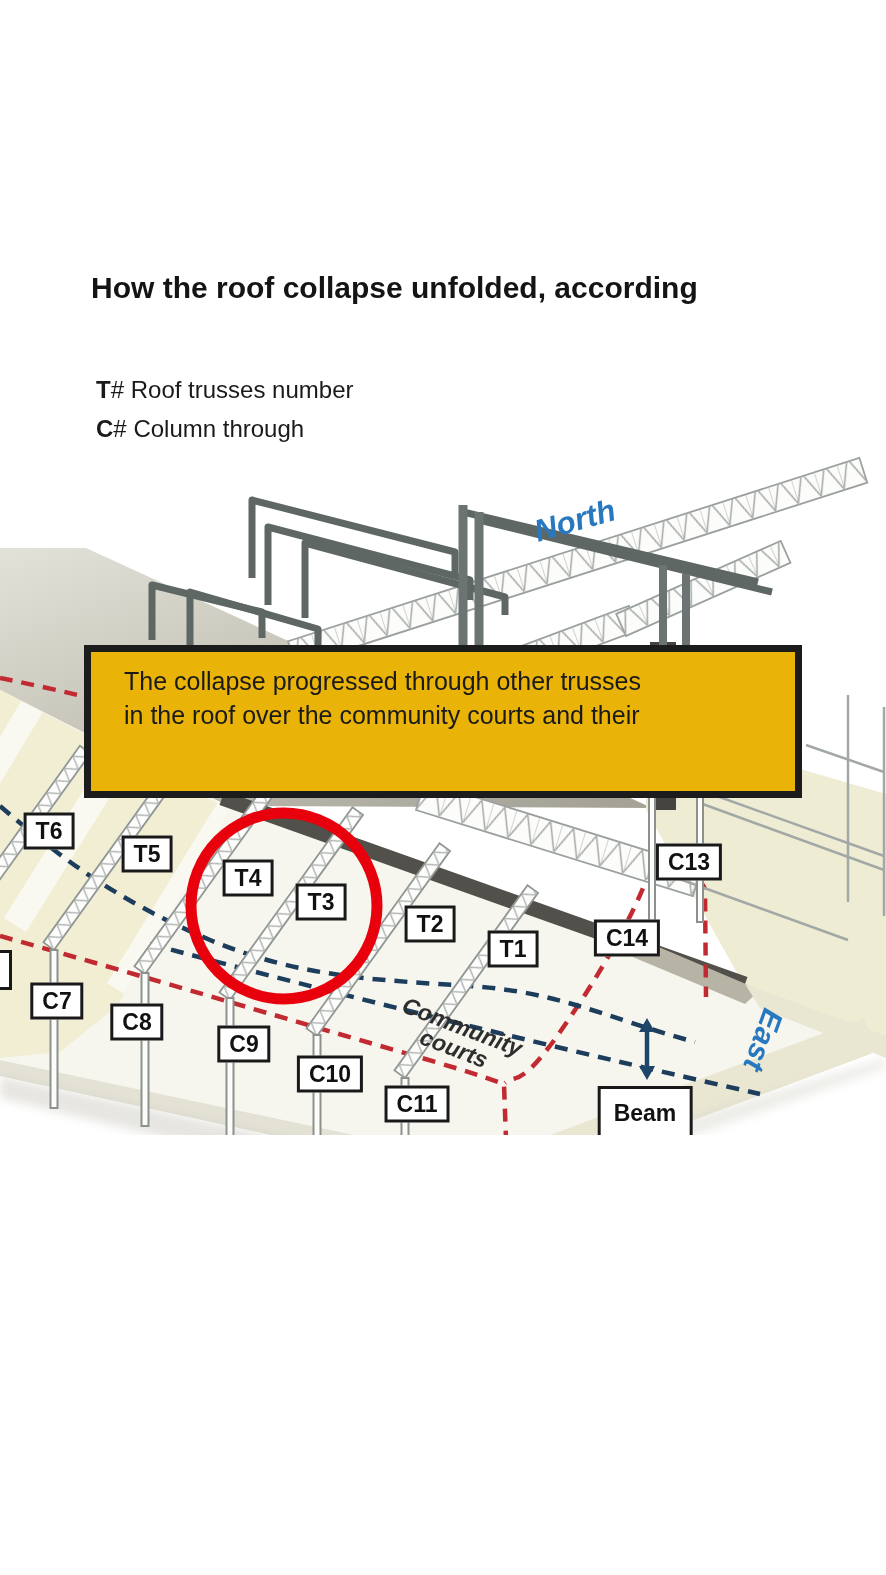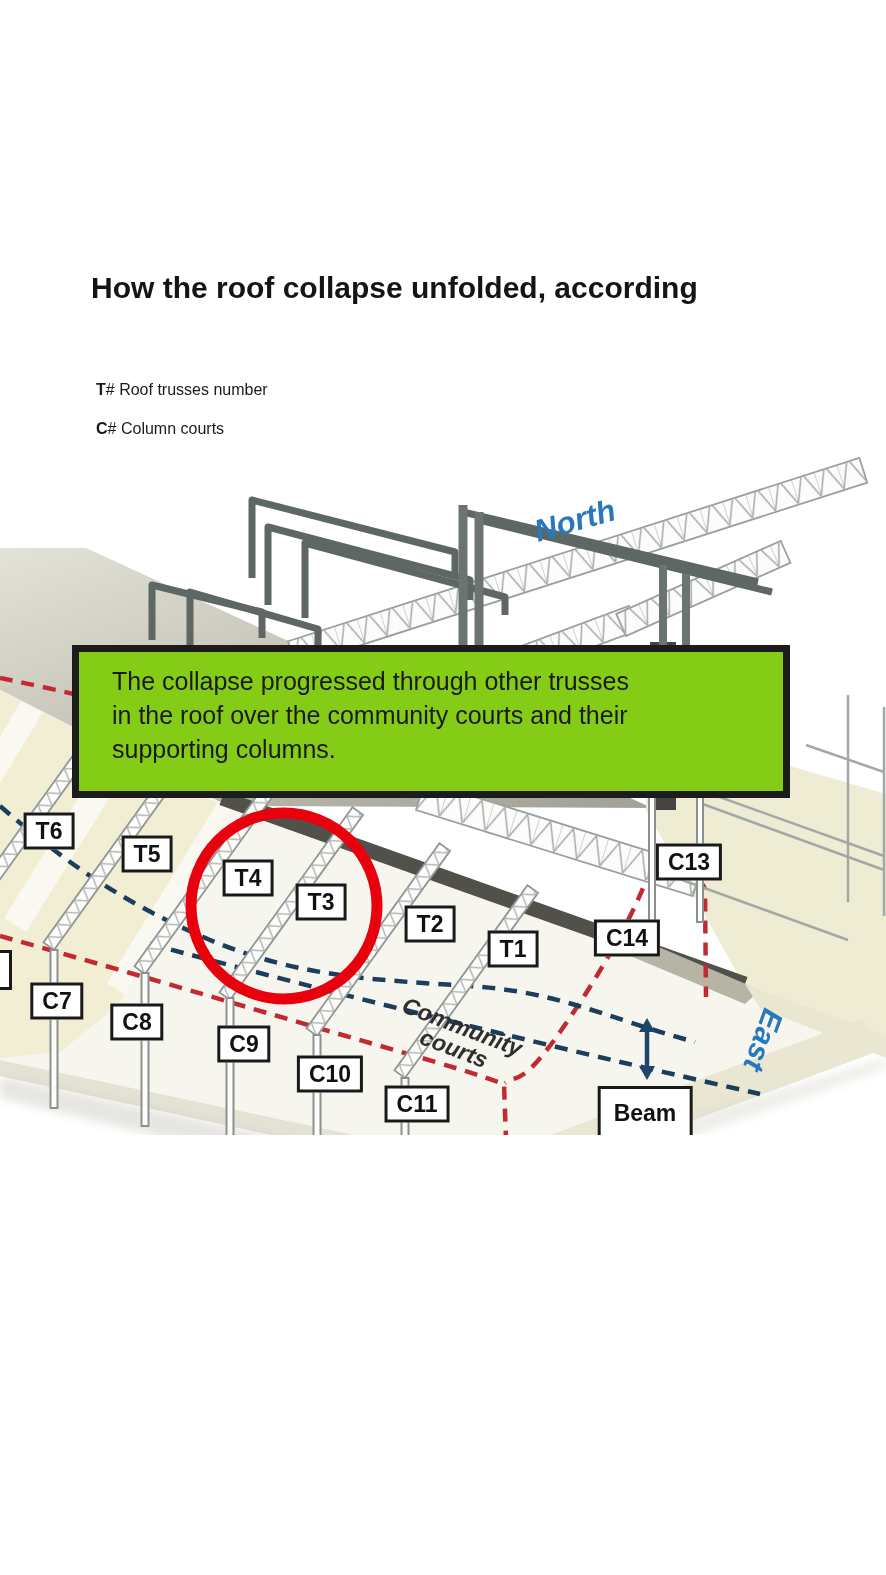--- a/index.html
+++ b/index.html
@@ -2,29 +2,29 @@
 <html><head>
 <meta charset="utf-8">
 <style>
   html,body{margin:0;padding:0;background:#fff;}
   #stage{position:relative;width:886px;height:1135px;overflow:hidden;background:#ffffff;
          font-family:"Liberation Sans",sans-serif;}
   #diagram-svg{position:absolute;left:0;top:0;}
   .abs{position:absolute;}
   .page-title{left:91px;top:270px;width:730px;font-size:30px;line-height:35px;
               font-weight:bold;color:#141414;}
-  .legend{left:96px;top:370px;font-size:16px;line-height:39px;color:#1a1a1a;}
+  .legend{left:96px;top:370px;font-size:24px;line-height:39px;color:#1a1a1a;}
   .legend b{font-weight:bold;}
   .tag{position:absolute;transform:translate(-50%,-50%);background:#ffffff;
        border:3px solid #191919;padding:2px 9px 3px;font-size:23px;font-weight:bold;
        color:#111;white-space:nowrap;z-index:30;line-height:26px;}
   .tag-cropped{position:absolute;background:#ffffff;border:3px solid #191919;
        width:26px;height:34px;z-index:30;}
-  .callout{left:72px;top:645px;width:718px;height:153px;box-sizing:border-box;
-       background:#84cc16;border:7px solid #1c1c1c;padding:12px 10px 16px 33px;
+  .callout{left:84px;top:645px;width:718px;height:153px;box-sizing:border-box;
+       background:#eab308;border:7px solid #1c1c1c;padding:12px 10px 16px 33px;
        font-size:25px;line-height:34px;color:#1a1a1a;z-index:40;}
   .compass{position:absolute;font-weight:bold;font-style:italic;z-index:25;
        color:#2878c0;white-space:nowrap;}
   .compass-north{left:575px;top:521px;font-size:31px;
        transform:translate(-50%,-50%) rotate(-16deg);}
   .compass-east{left:763px;top:1040px;font-size:30px;
        transform:translate(-50%,-50%) rotate(110deg);}
   .area-label{left:458px;top:1038px;font-size:23px;line-height:23px;font-weight:bold;
        font-style:italic;color:#2e2e2e;text-align:center;z-index:22;
        transform:translate(-50%,-50%) rotate(21deg);}
@@ -199,28 +199,27 @@
     <div>How the roof collapse unfolded, according</div>
   </div>
 
   <div class="abs legend">
     <div>
       <b>T</b><span>#</span>
       <span>Roof trusses number</span>
     </div>
     <div>
       <b>C</b><span>#</span>
-      <span>Column courts</span>
+      <span>Column through</span>
     </div>
   </div>
 
   <div class="callout abs">
     <div>The collapse progressed through other trusses</div>
     <div>in the roof over the community courts and their</div>
-    <div>supporting columns.</div>
   </div>
 
   <div class="compass compass-north">North</div>
   <div class="compass compass-east">East</div>
 
   <div class="abs area-label">
     <div>Community</div>
     <div>courts</div>
   </div>
 

